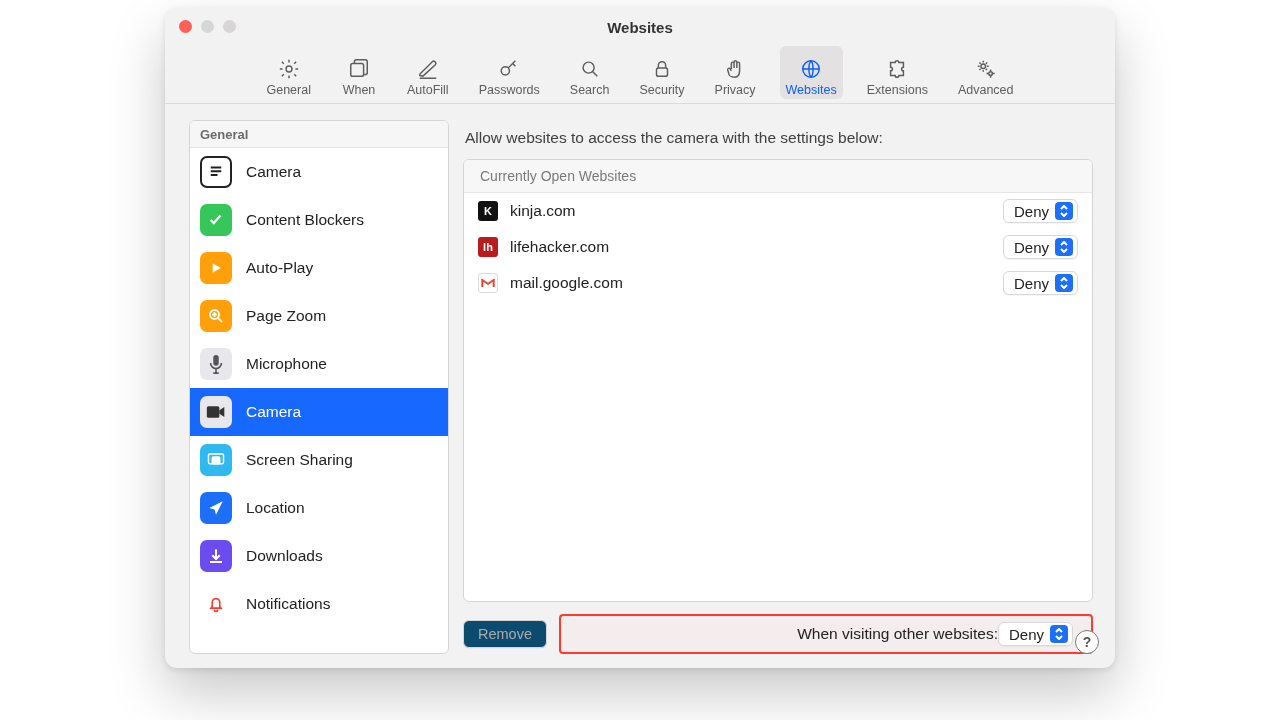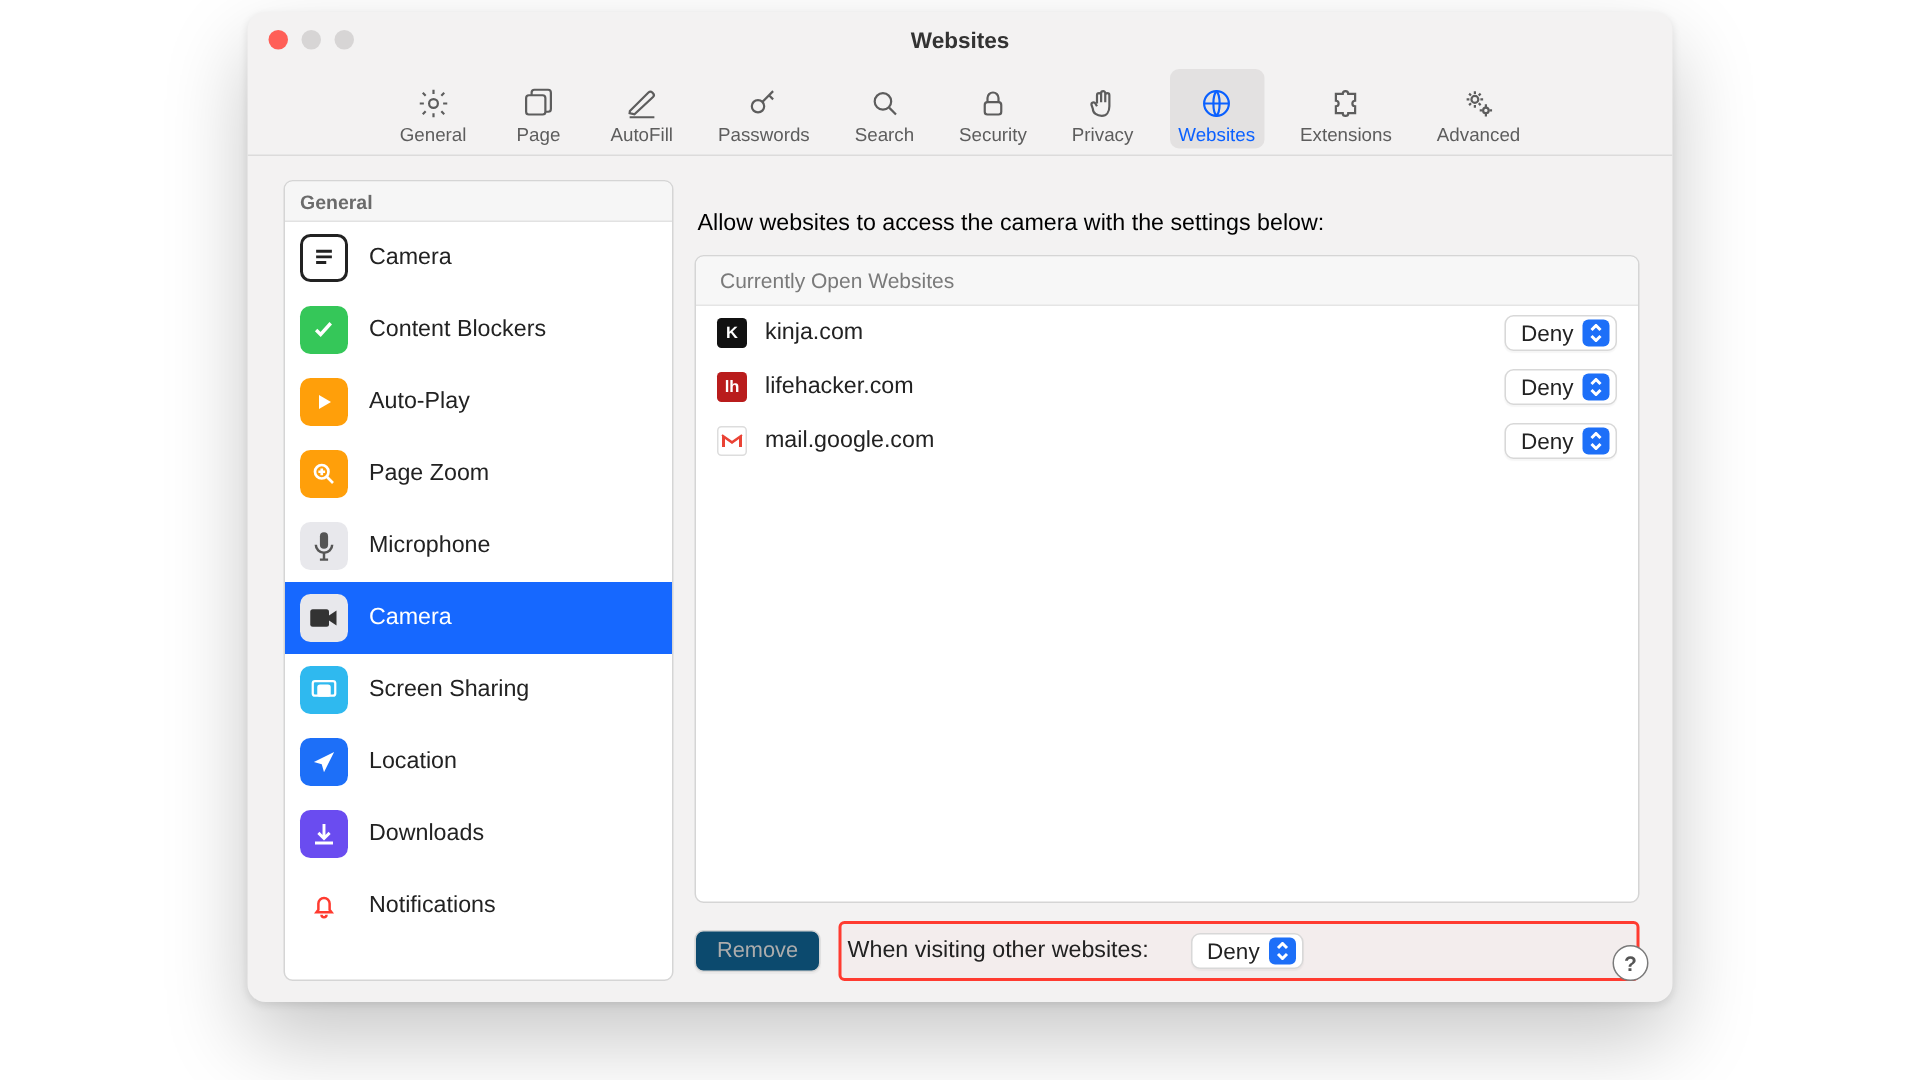--- a/index.html
+++ b/index.html
@@ -99,21 +99,21 @@
   .side-item.selected { background:#1668ff; color:#fff; }
   .sicon {
     width:32px; height:32px; border-radius:7px;
     display:flex; align-items:center; justify-content:center;
     font-size:18px;
   }
   .main {
     flex:1; display:flex; flex-direction:column;
     padding-right:8px;
   }
-  .desc { font-size:15.5px; color:#000000; margin:20px 0 12px 2px; }
+  .desc { font-size:15.5px; color:#404040; margin:9px 0 12px 2px; }
   .listbox {
     flex:1;
     background:#fff;
     border:1px solid #d5d5d5;
     border-radius:6px;
     overflow:hidden;
     display:flex; flex-direction:column;
   }
   .list-head {
     font-size:14px; font-weight:400; color:#7a7a7a;
@@ -152,24 +152,24 @@
     display:flex; align-items:center; gap:12px;
     margin-top:12px;
   }
   .btn {
     background:#0c4a6e; border:1px solid #d6d6d6; border-radius:6px;
     padding:5px 14px; font-size:14.5px; color:#acacac;
     box-shadow:0 1px 1px rgba(0,0,0,0.04);
   }
   .highlight {
     flex:1;
-    display:flex; align-items:center; justify-content:flex-start; gap:28px;
+    display:flex; align-items:center; justify-content:flex-end; gap:0;
     border:2px solid #ff3b30;
     border-radius:4px;
-    padding:6px 4px;
+    padding:6px 18px;
     background:rgba(255,100,80,0.03);
   }
   .highlight .label { font-size:15.5px; color:#222; }
   .help {
     position:absolute;
     right:16px; bottom:14px;
     width:24px; height:24px;
     border:1.6px solid #7a7a7a;
     border-radius:50%;
     display:flex; align-items:center; justify-content:center;
@@ -200,21 +200,21 @@
         </span>
         <span class="lbl">General</span>
       </div>
       <div class="tool">
         <span class="ticon">
           <svg width="22" height="22" viewBox="0 0 24 24">
             <rect x="3" y="6" width="14" height="14" rx="2"></rect>
             <path d="M7 6V4a2 2 0 0 1 2-2h10a2 2 0 0 1 2 2v12a2 2 0 0 1-2 2h-2"></path>
           </svg>
         </span>
-        <span class="lbl">Page</span>
+        <span class="lbl">When</span>
       </div>
       <div class="tool">
         <span class="ticon">
           <svg width="22" height="22" viewBox="0 0 24 24">
             <path d="M3 19l3.5.8L20 7.3a2 2 0 0 0 0-2.8l-.5-.5a2 2 0 0 0-2.8 0L3.2 17.5 3 19z"></path>
             <path d="M3 22h18"></path>
           </svg>
         </span>
         <span class="lbl">AutoFill</span>
       </div>

